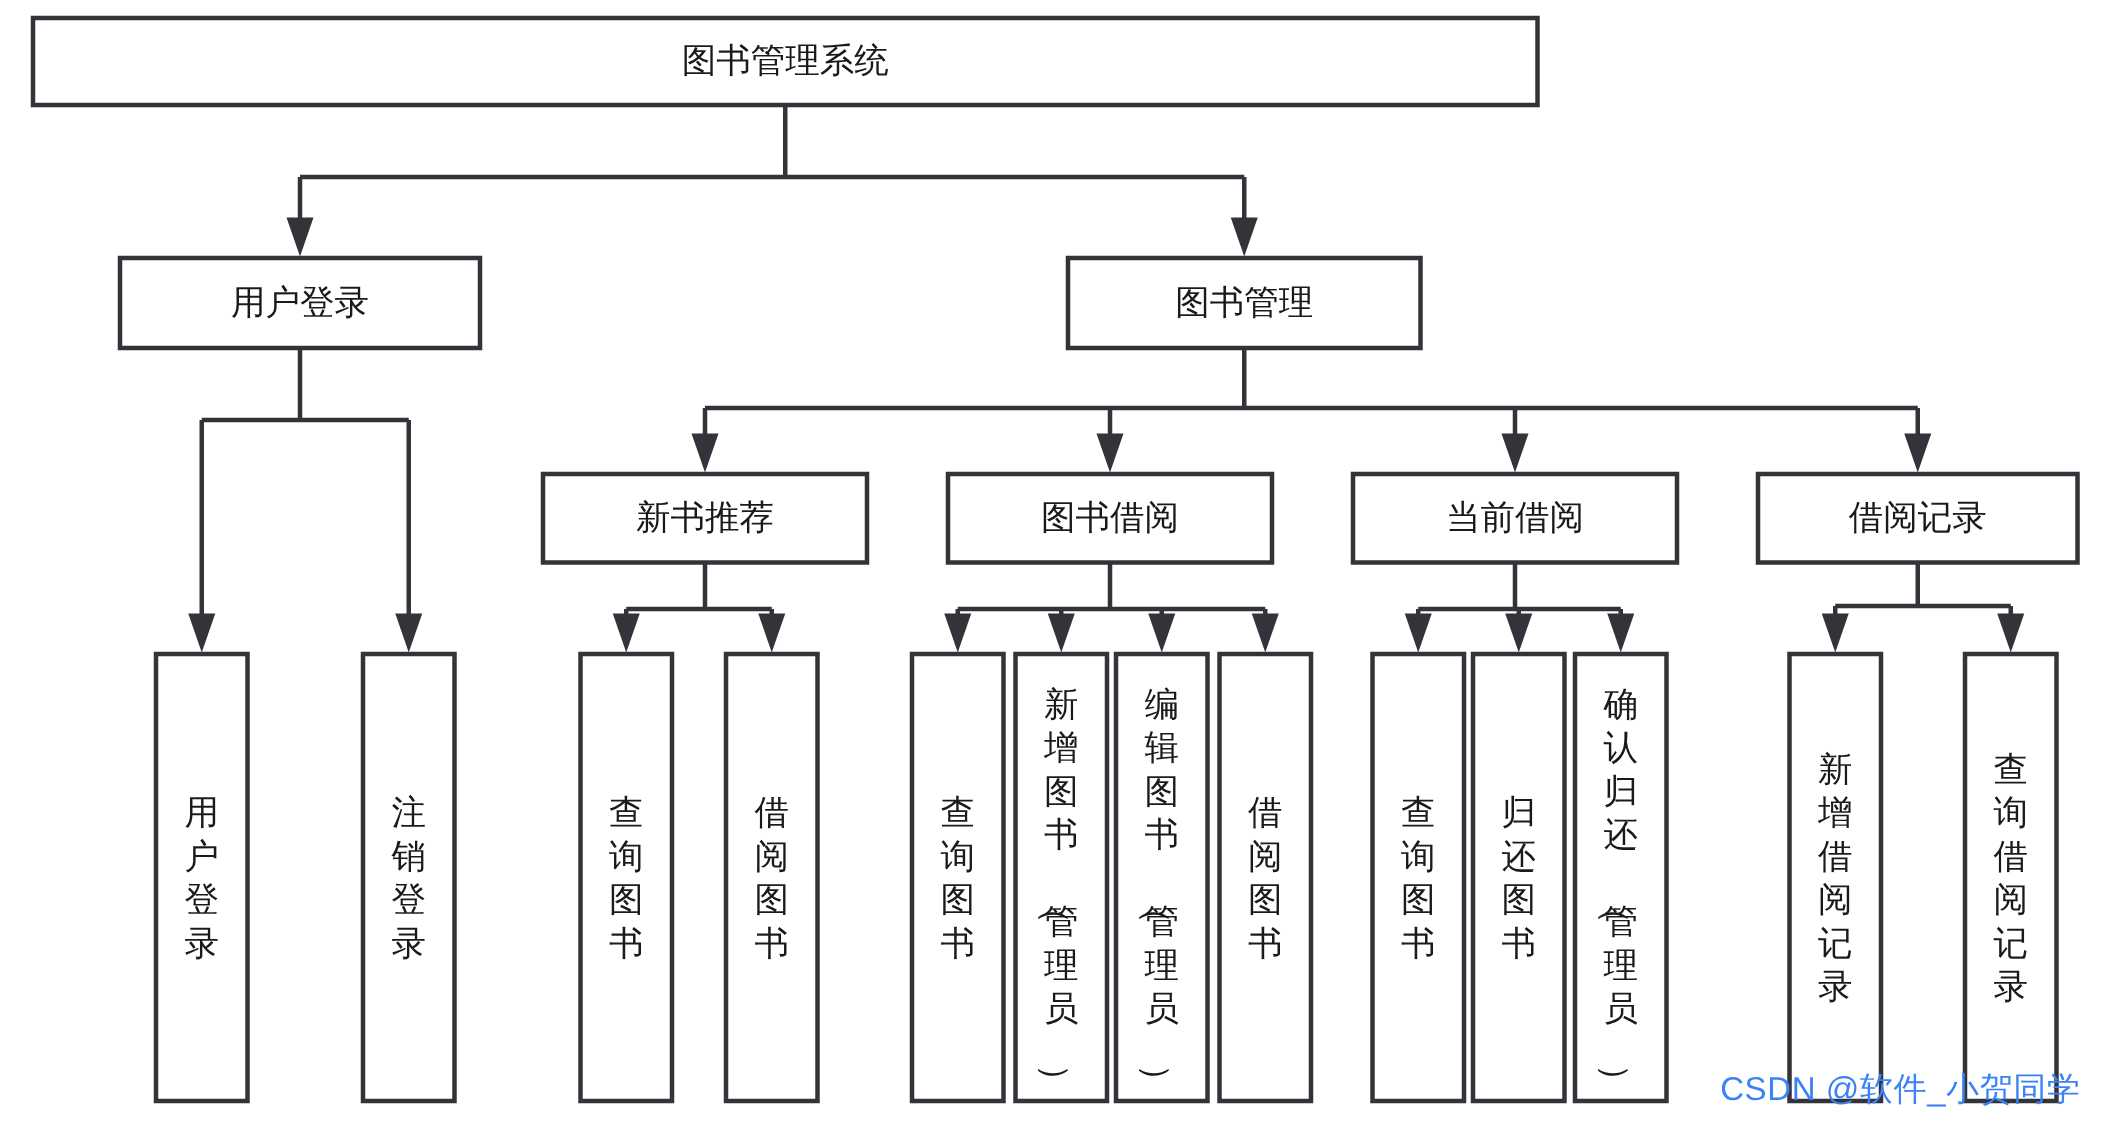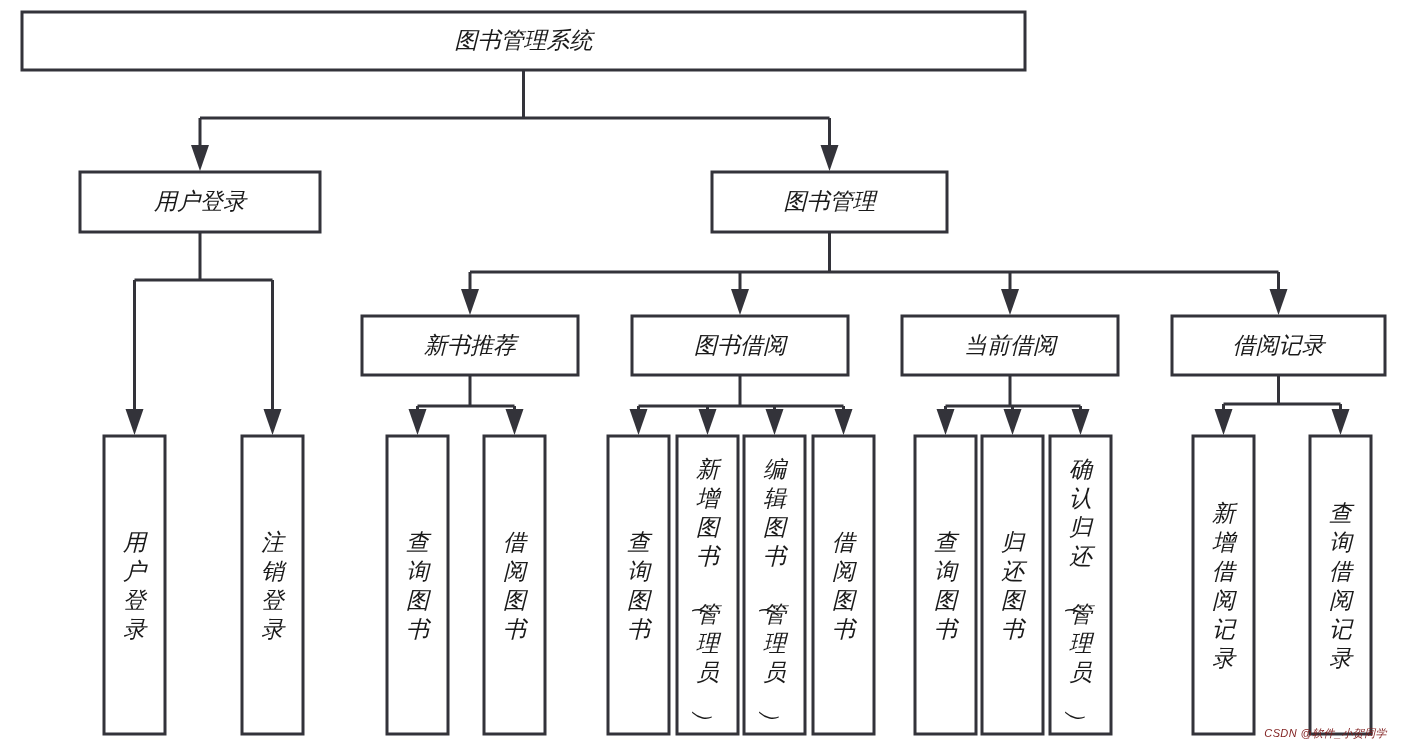--- a/index.html
+++ b/index.html
@@ -13,21 +13,20 @@
     font-family: "Liberation Sans", "DejaVu Sans", sans-serif;
     overflow: hidden;
     position: relative;
   }
   #diagram-root {
     position: absolute;
     left: 0;
     top: 0;
     width: 1405px;
     height: 747px;
-    font-style: italic;
   }
   .node-box {
     fill: #ffffff;
     stroke: #33333a;
     stroke-width: 3;
   }
   .connector {
     stroke: #33333a;
     stroke-width: 3;
     fill: none;
@@ -48,22 +47,22 @@
     font-family: "Liberation Sans", "DejaVu Sans", sans-serif;
     font-size: 23px;
     fill: #1a1a1a;
     text-anchor: middle;
   }
   .watermark {
     position: absolute;
     right: 18px;
     bottom: 6px;
     font-family: "Liberation Sans", "DejaVu Sans", sans-serif;
-    font-size: 11px;
-    color: #7f1d1d;
+    font-size: 22px;
+    color: #3b82f6;
     letter-spacing: 0.4px;
     white-space: nowrap;
     user-select: none;
   }
 </style>
 </head>
 <body>
 
 <div id="diagram-root">
   <svg id="diagram-svg" width="1405" height="747" viewBox="0 0 1405 747" xmlns="http://www.w3.org/2000/svg">

